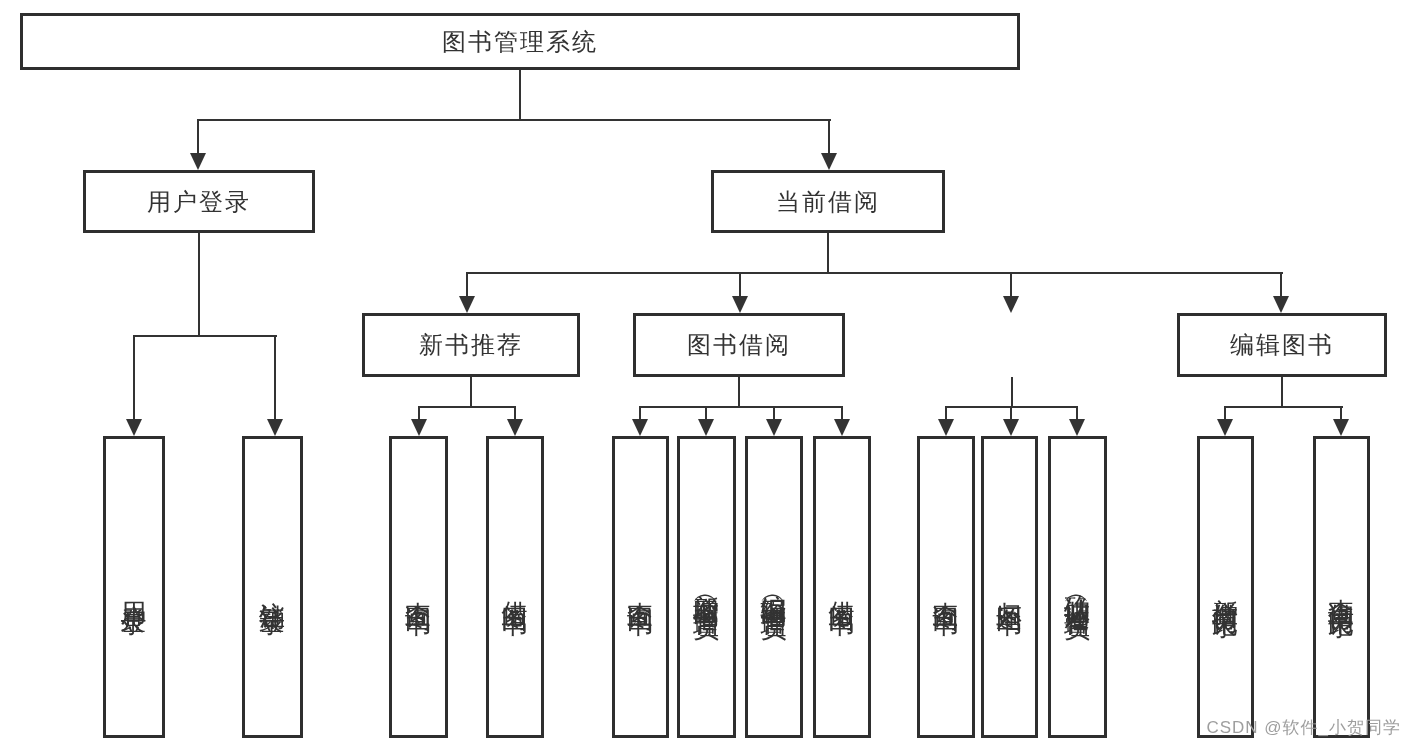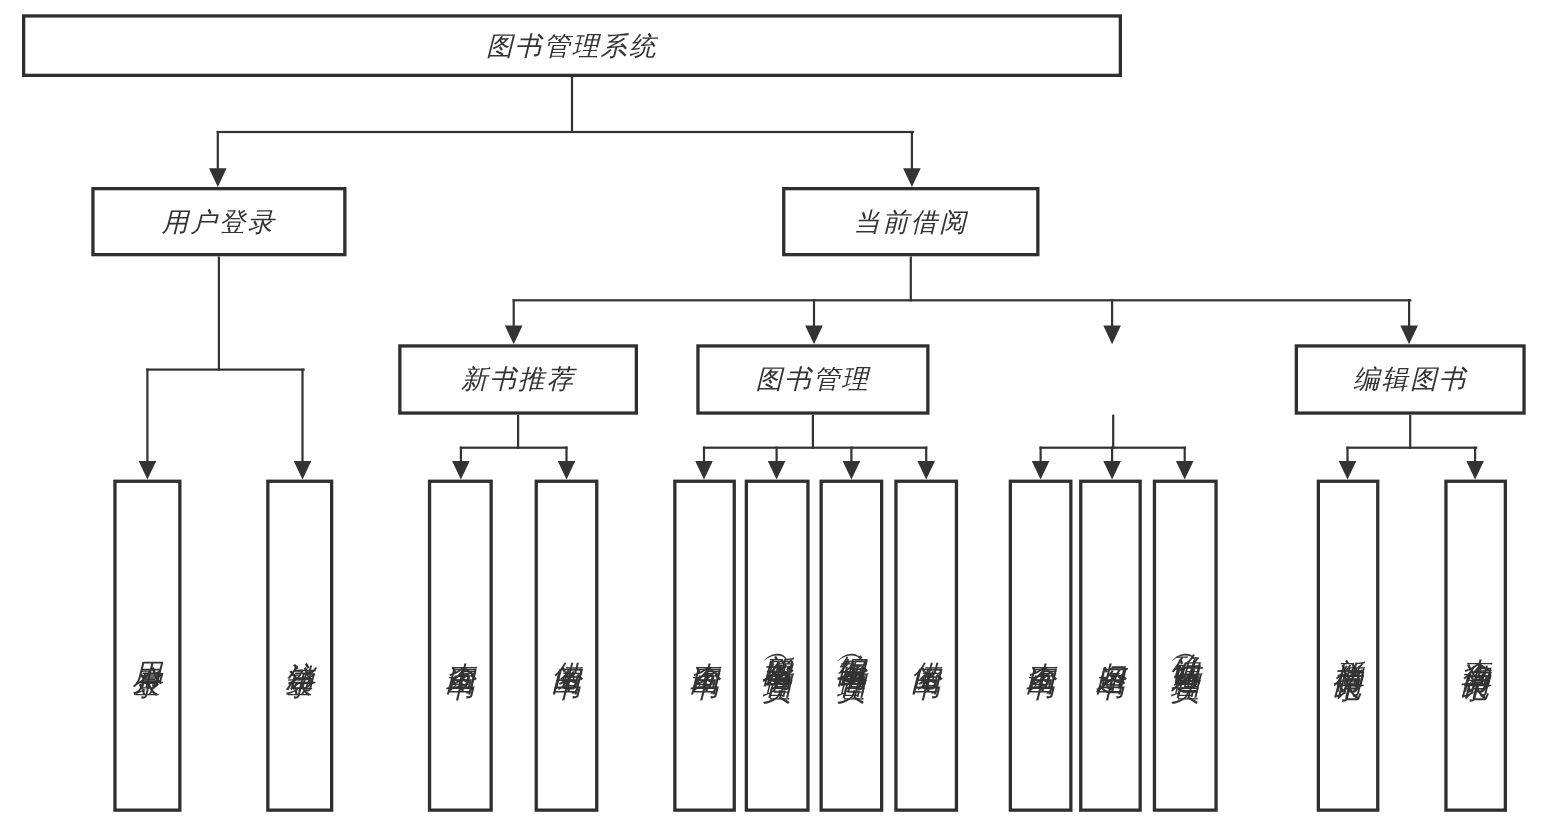--- a/index.html
+++ b/index.html
@@ -6,21 +6,20 @@
   html, body { background: #ffffff; }
   body { font-family: "Liberation Sans", "DejaVu Sans", sans-serif; }
 
   #canvas {
     position: relative;
     width: 1405px;
     height: 747px;
     background: #ffffff;
     overflow: hidden;
     color: #333333;
-    font-style: italic;
   }
 
   
   .node {
     position: absolute;
     border: 3px solid #2f2f2f;
     background: #ffffff;
     display: flex;
     align-items: center;
     justify-content: center;
@@ -132,35 +131,36 @@
   <div class="ah" style="left:1217px; top:419px"></div>
   <div class="vl" style="left:1340px; top:406px; height:15px"></div>
   <div class="ah" style="left:1333px; top:419px"></div>
 
   <div class="node" style="left:20px; top:13px; width:1000px; height:57px">图书管理系统</div>
 
   <div class="node" style="left:83px; top:170px; width:232px; height:63px">用户登录</div>
   <div class="node" style="left:711px; top:170px; width:234px; height:63px">当前借阅</div>
 
   <div class="node" style="left:362px; top:313px; width:218px; height:64px">新书推荐</div>
-  <div class="node" style="left:633px; top:313px; width:212px; height:64px">图书管理</div>
+  <div class="node" style="left:633px; top:313px; width:212px; height:64px">图书借阅</div>
   <div class="node" style="left:1177px; top:313px; width:210px; height:64px">编辑图书</div>
 
   <div class="leaf" style="left:103px; width:62px">用户登录</div>
   <div class="leaf" style="left:242px; width:61px">注销登录</div>
 
   <div class="leaf" style="left:389px; width:59px">查询图书</div>
   <div class="leaf" style="left:486px; width:58px">借阅图书</div>
 
   <div class="leaf" style="left:612px; width:57px">查询图书</div>
   <div class="leaf" style="left:677px; width:59px">新增图书（管理员）</div>
   <div class="leaf" style="left:745px; width:58px">编辑图书（管理员）</div>
   <div class="leaf" style="left:813px; width:58px">借阅图书</div>
 
   <div class="leaf" style="left:917px; width:58px">查询图书</div>
   <div class="leaf" style="left:981px; width:57px">归还图书</div>
   <div class="leaf" style="left:1048px; width:59px">确认归还（管理员）</div>
 
   <div class="leaf" style="left:1197px; width:57px">新增借阅记录</div>
   <div class="leaf" style="left:1313px; width:57px">查询借阅记录</div>
 
+  <div class="watermark">CSDN @软件_小贺同学</div>
 
 </div>
 
 </body></html>

